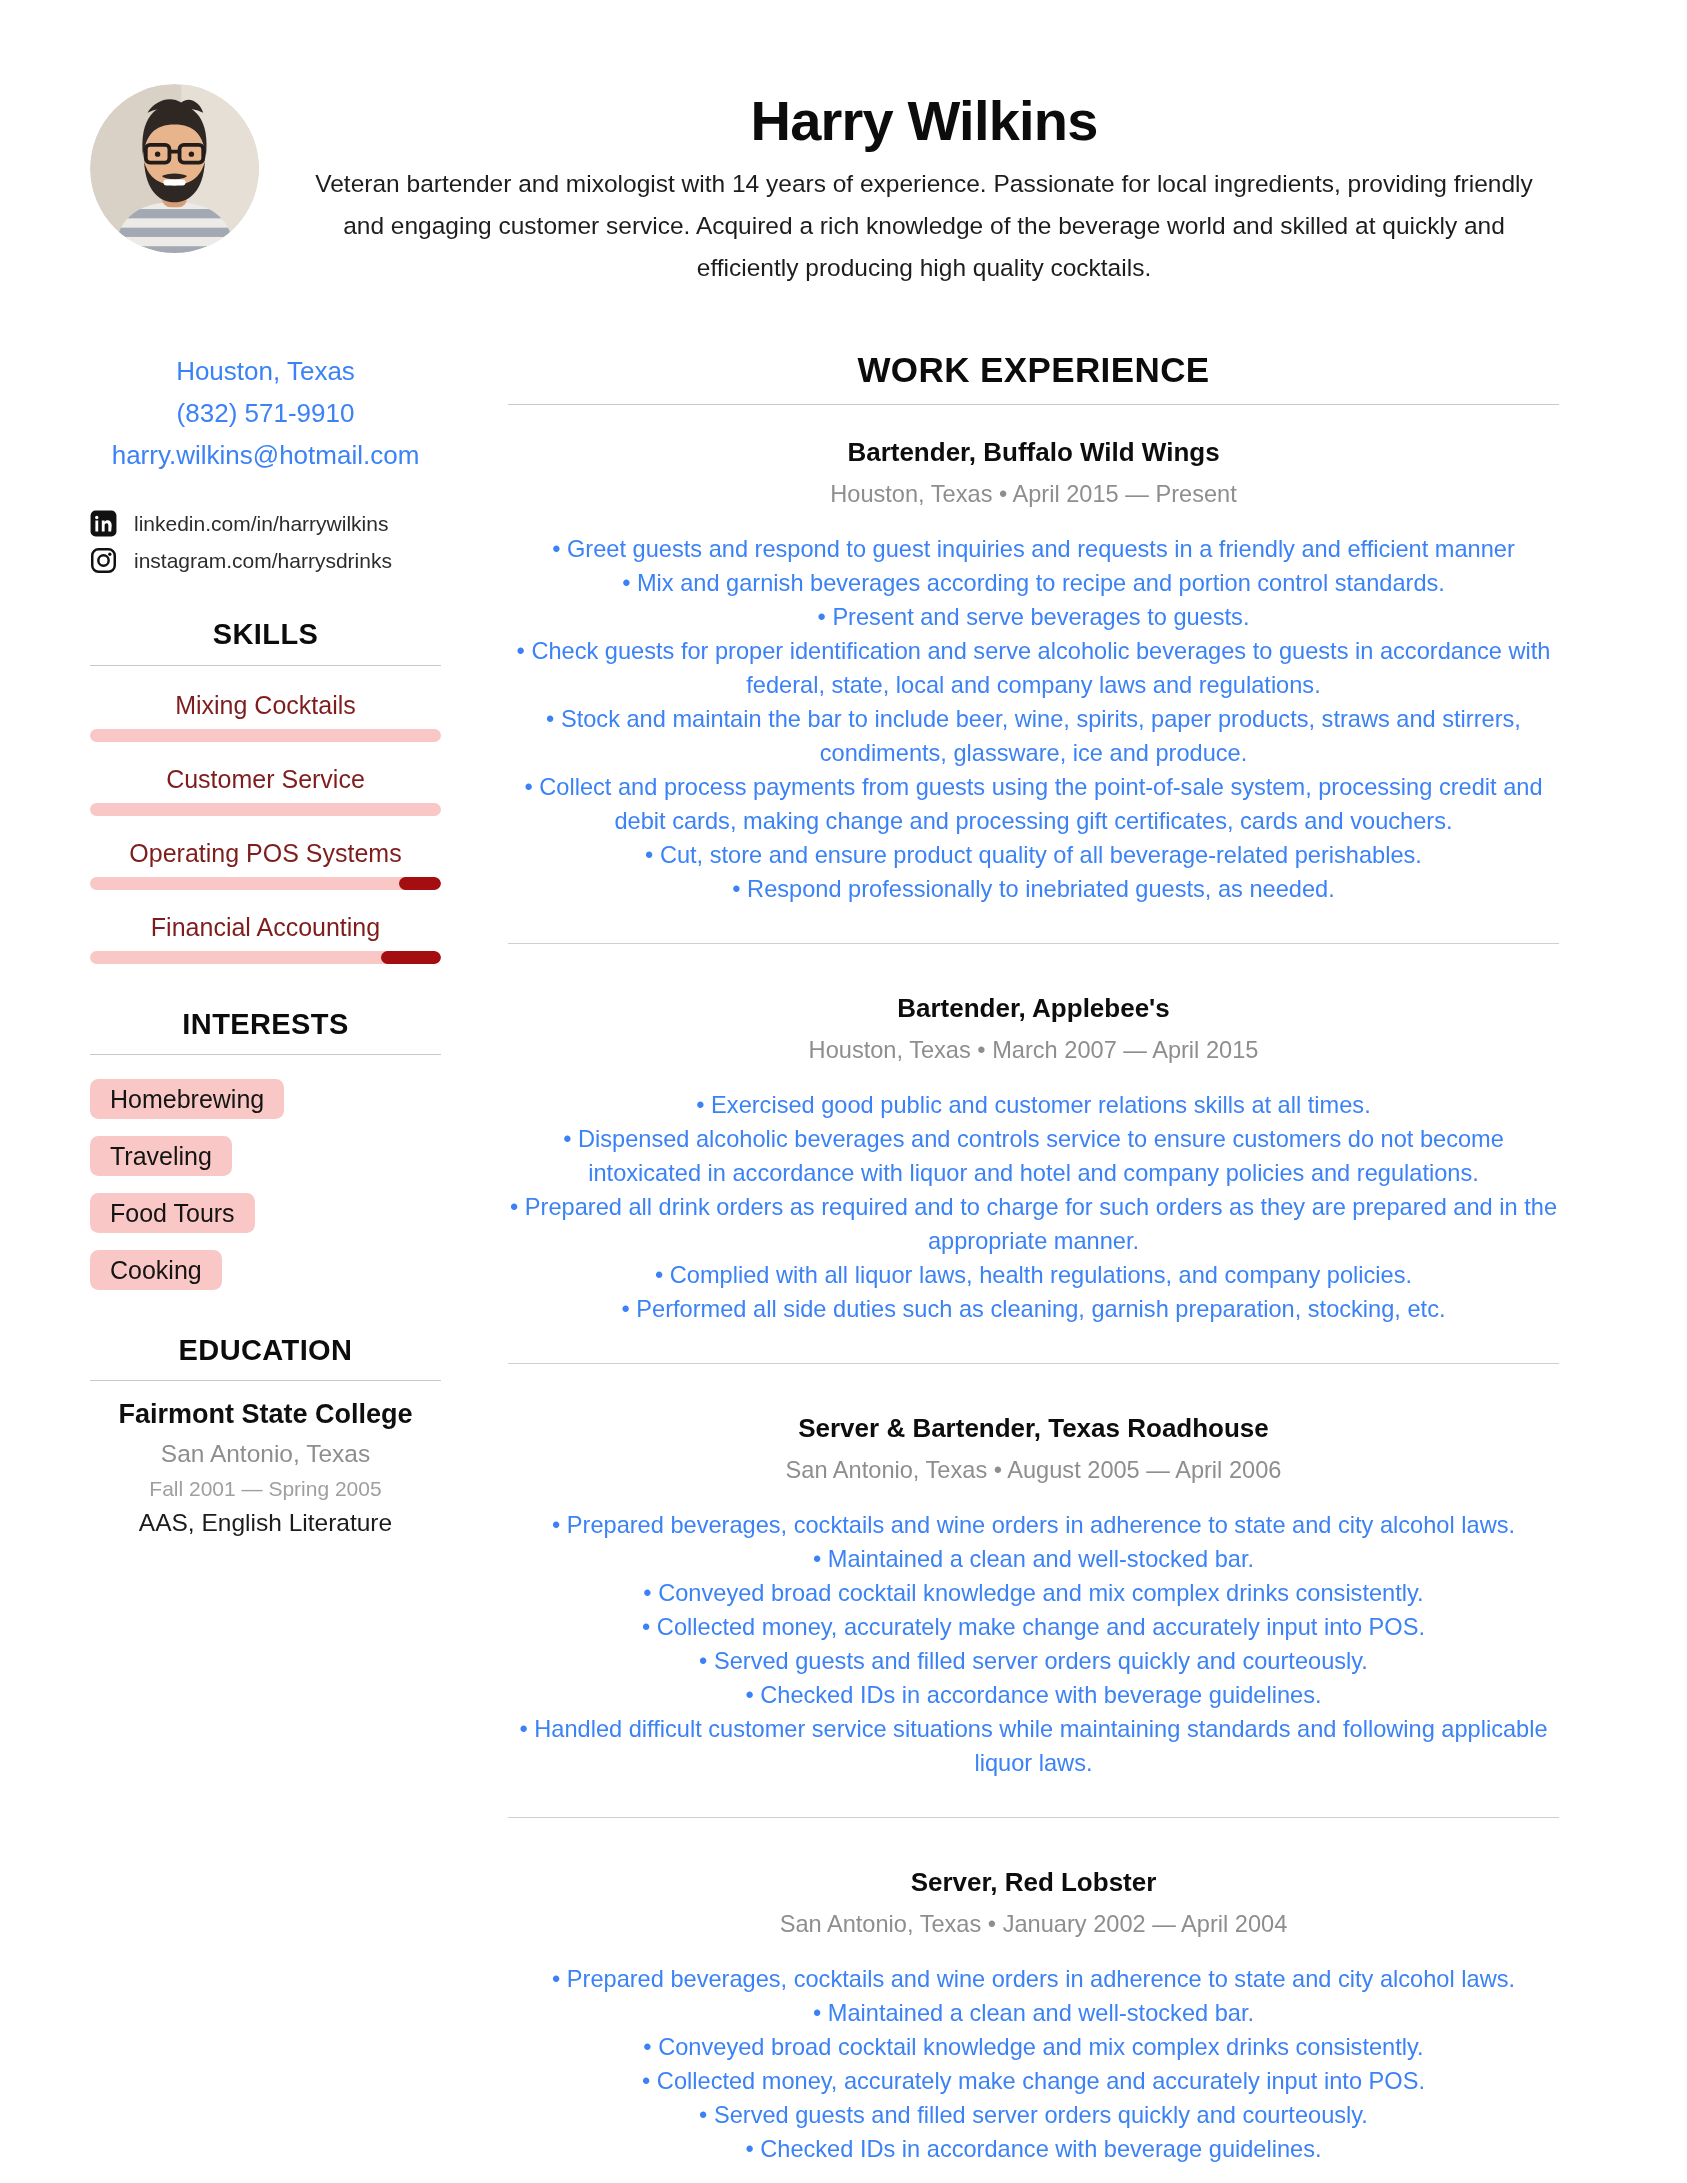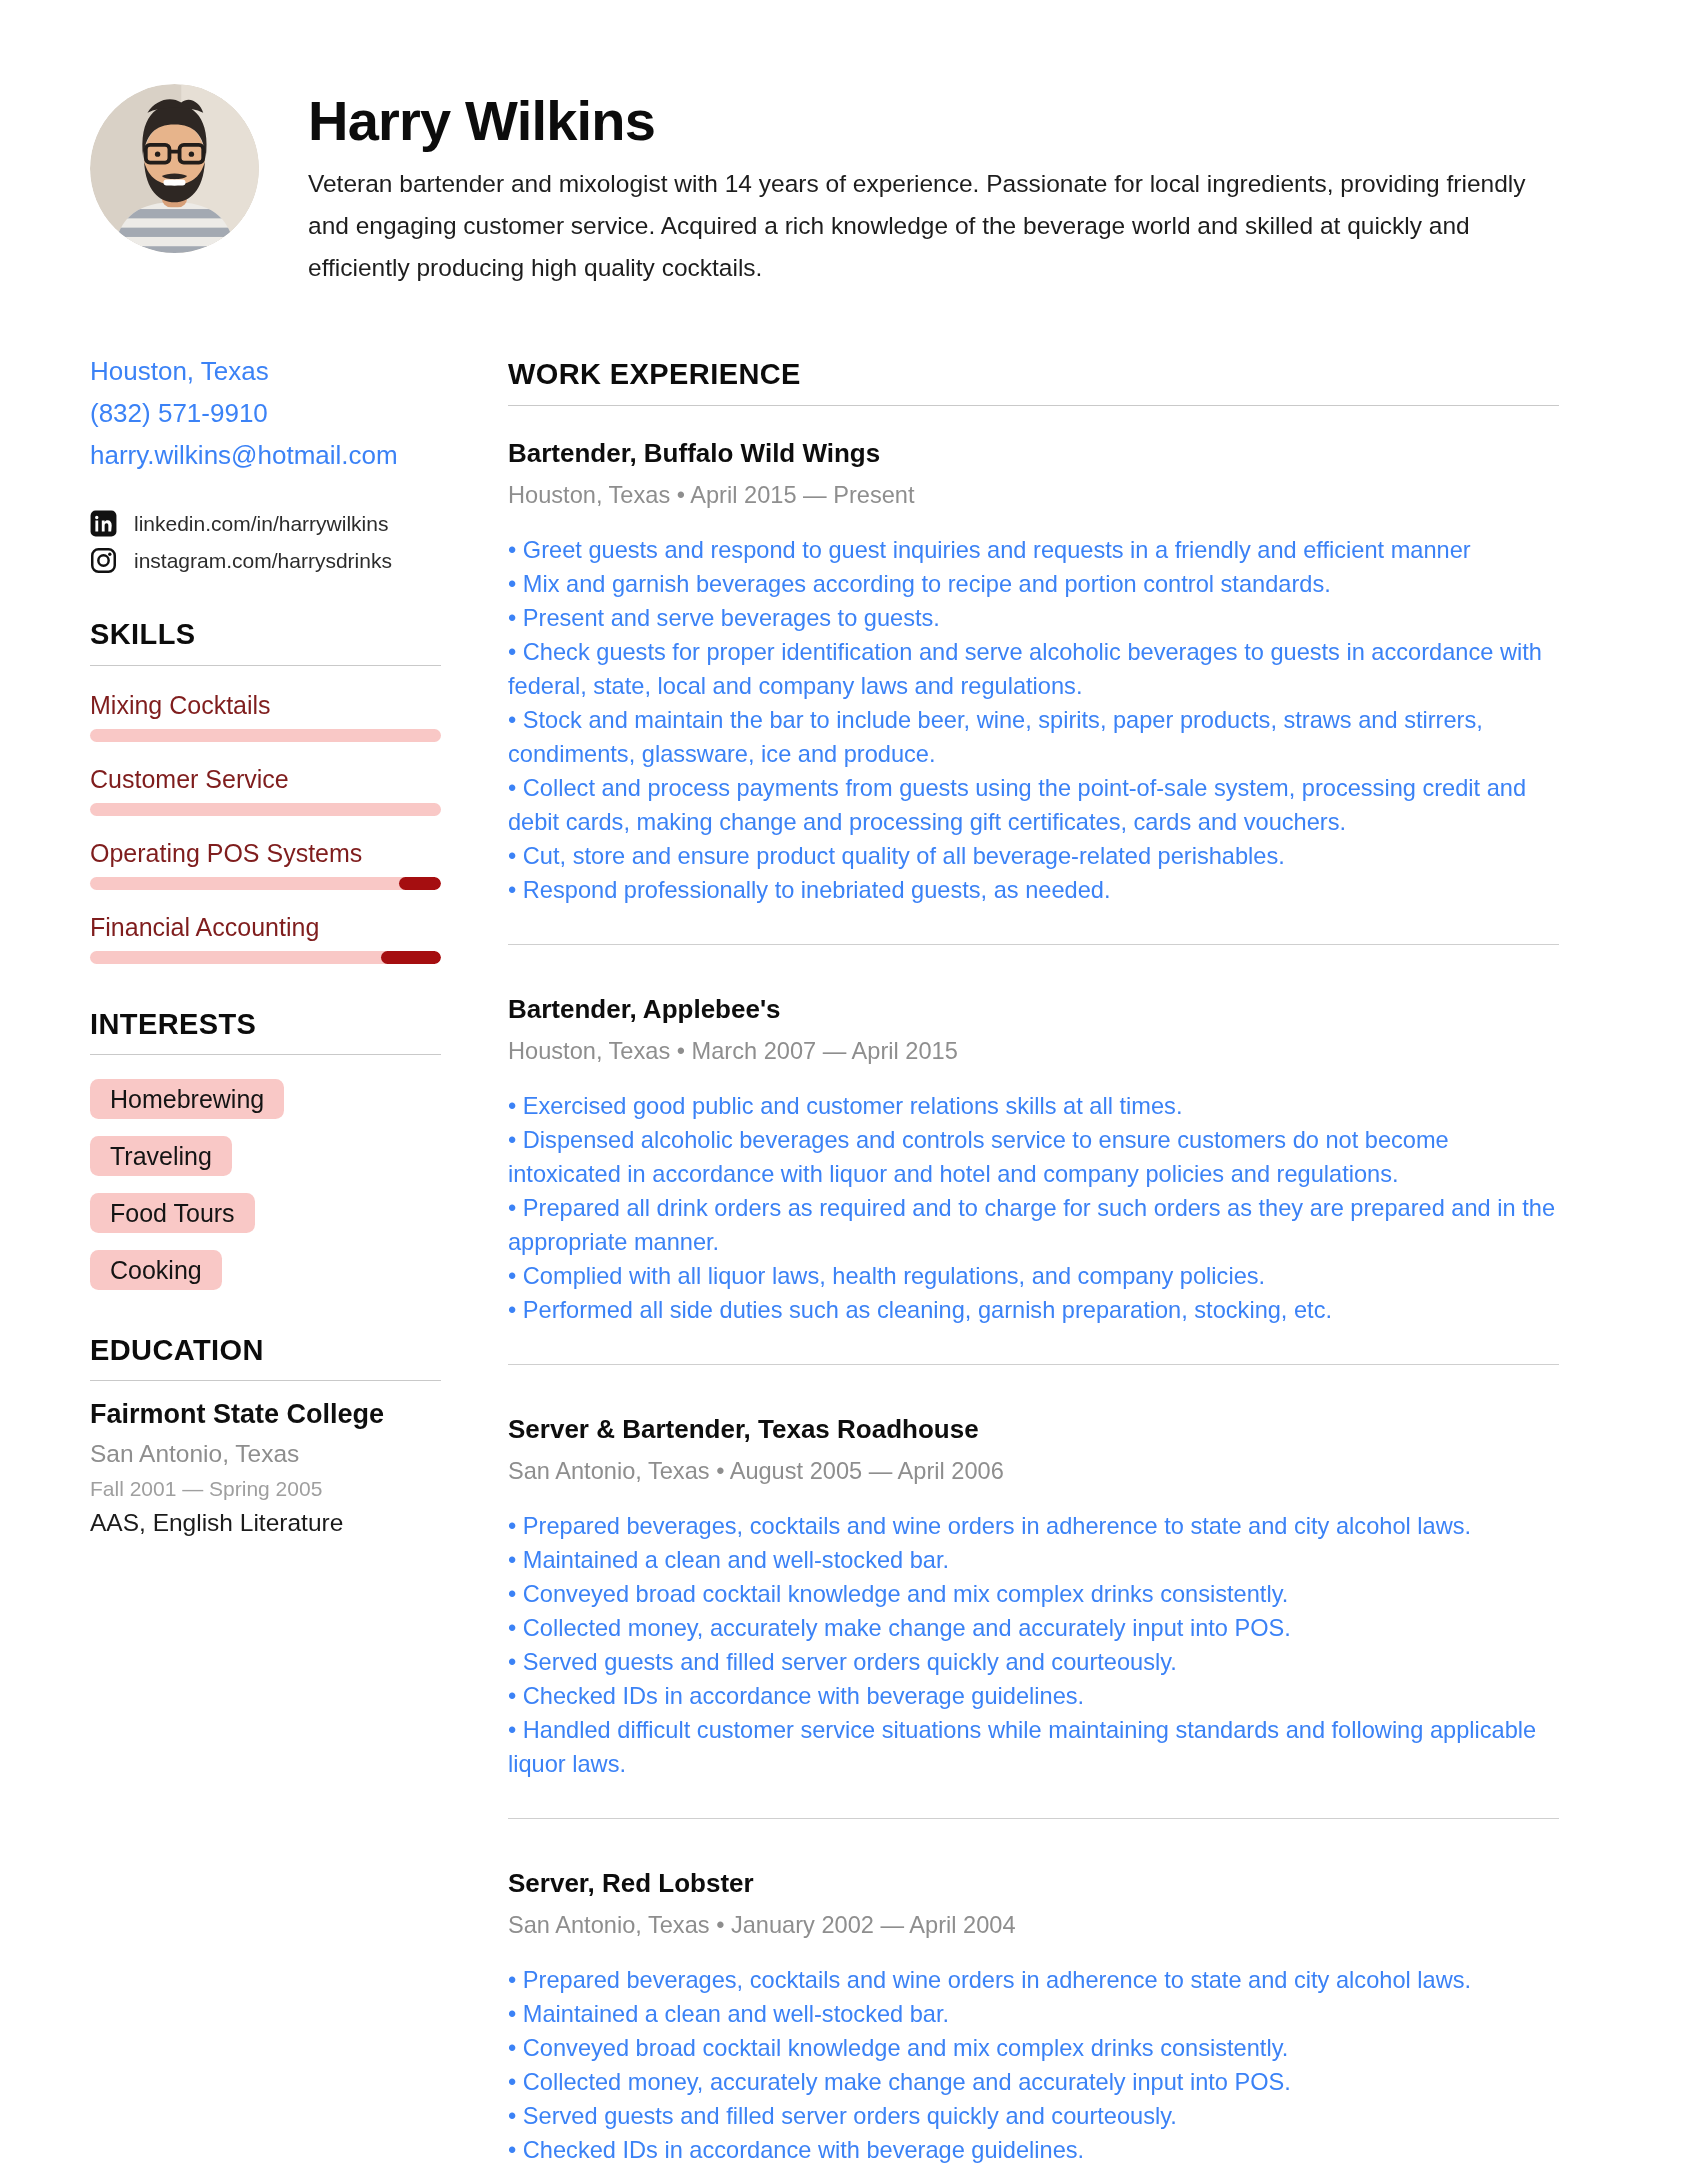--- a/index.html
+++ b/index.html
@@ -7,35 +7,35 @@
     --dark-red:#a50e10;
     --rule:#c9c9c9;
     --divider:#cfcfcf;
     --meta:#8e8e8e;
     --meta-light:#9f9f9f;
     --ink:#161616;
   }
   *{box-sizing:border-box;margin:0;padding:0;}
   html,body{background:#ffffff;}
   body{font-family:"Liberation Sans","DejaVu Sans",sans-serif;color:var(--ink);}
-  .page{width:1687px;height:2183px;background:#fff;padding:84px 128px 50px 90px;overflow:hidden;position:relative;}
+  .page{width:1687px;height:2183px;background:#fff;padding:84px 128px 50px 90px;overflow:hidden;position:relative;text-align:center;}
 
   
   .header{display:flex;align-items:flex-start;}
   .avatar{width:169px;height:169px;border-radius:50%;overflow:hidden;flex:0 0 auto;}
   .header-text{margin-left:49px;padding-top:8.4px;}
   h1{font-size:56px;font-weight:700;letter-spacing:-0.8px;color:#0c0c0c;line-height:1.05;}
   .summary{margin-top:12px;font-size:24.5px;line-height:42px;color:#1d1d1d;max-width:1232px;}
 
   
   .columns{display:grid;grid-template-columns:351px 1fr;column-gap:67px;margin-top:61px;}
 
   h2{font-size:29px;font-weight:700;color:#0c0c0c;letter-spacing:0.4px;
      padding-bottom:13.5px;border-bottom:1.7px solid var(--rule);margin-top:44px;}
-  .right h2{font-size:29px;margin-top:8px;}
+  .right h2{font-size:35px;margin-top:0;}
 
   
   .contact{font-size:26px;line-height:42px;color:#3b82f6;}
   .links{margin-top:34px;}
   .link-row{display:flex;align-items:center;margin-top:10px;}
   .link-row:first-child{margin-top:0;}
   .link-row .icon{width:27px;height:27px;flex:0 0 auto;display:inline-flex;}
   .link-row .icon svg{width:100%;height:100%;}
   .link-text{margin-left:17px;font-size:21px;color:#2c2c2c;}
 

